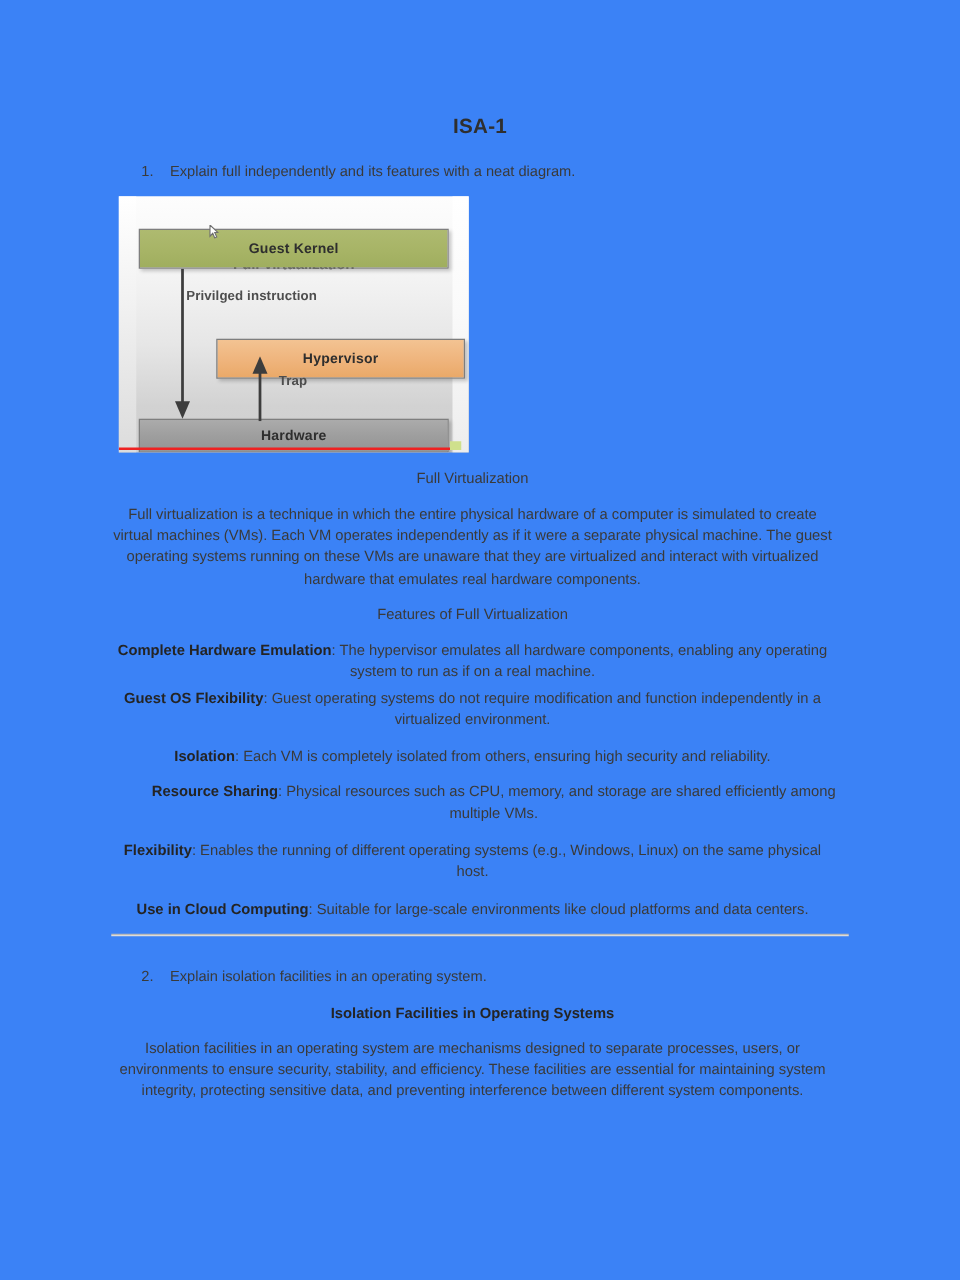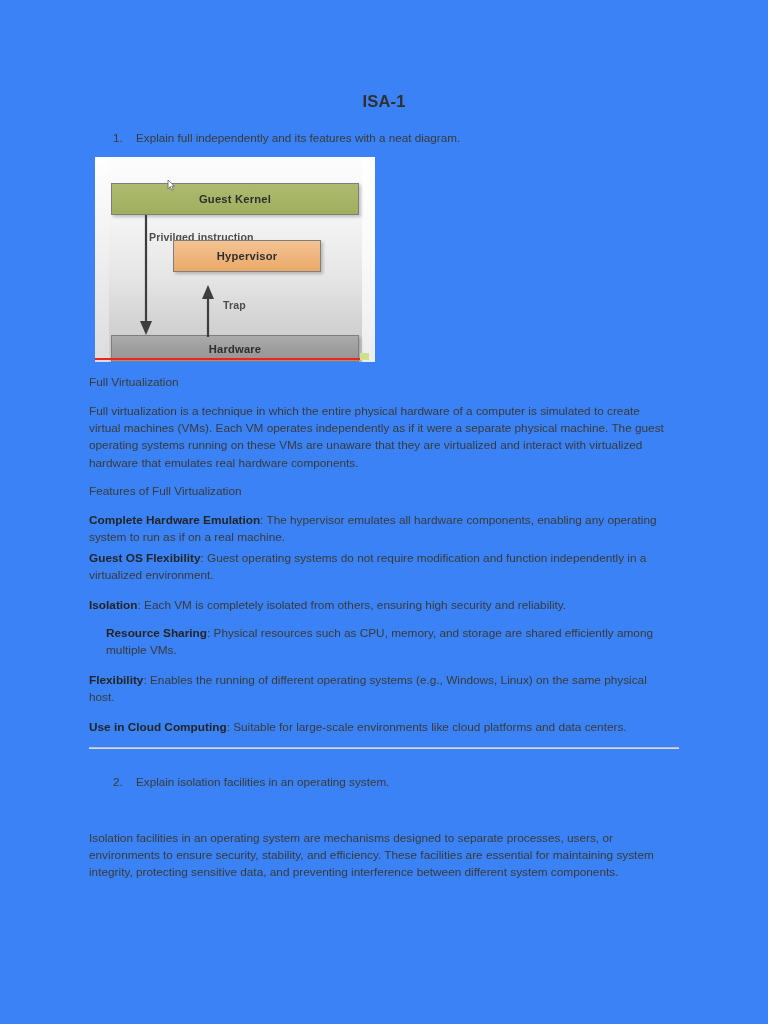--- a/index.html
+++ b/index.html
@@ -98,22 +98,22 @@
     border: 1px solid #7e7e7e;
     box-shadow: 2px 2px 3px rgba(0,0,0,0.22);
     letter-spacing: 0.2px;
   }
   #fig-box-guest-kernel {
     left: 16px; top: 26px;
     width: 248px; height: 32px;
     background: linear-gradient(180deg,#aeba70 0%,#a7b466 55%,#9fae5e 100%);
   }
   #fig-box-hypervisor {
-    left: 78px; top: 83px;
-    width: 148px; height: 32px;
+    left: 78px; top: 114px;
+    width: 199px; height: 32px;
     background: linear-gradient(180deg,#f3c392 0%,#efb47c 55%,#eaa968 100%);
   }
   #fig-box-hardware {
     left: 16px; top: 178px;
     width: 248px; height: 27px;
     background: linear-gradient(180deg,#ababab 0%,#9d9d9d 55%,#959595 100%);
   }
   .fig-label {
     position: absolute;
     font-size: 10.6px;
@@ -147,21 +147,21 @@
   .fig-arrow { position: absolute; }
 
   
   .para {
     position: absolute;
     left: 89px;
     width: 578px;
     font-size: 11.8px;
     line-height: 17.2px;
     color: #3a3a3a;
-    text-align: left;
+    text-align: center;
   }
   .para b { color: #242424; font-weight: bold; }
 
   #heading-full-virtualization { top: 374px; }
   #para-full-virtualization    { top: 403px; }
   #heading-features            { top: 483px; }
   #feature-0                   { top: 512px; }
   #feature-1                   { top: 550px; }
   #feature-2                   { top: 597px; }
   #feature-3                   { top: 625px; margin-left: 17px; }
@@ -251,15 +251,16 @@
     <b>Use in Cloud Computing</b><span>: Suitable for large-scale environments like cloud platforms and data centers.</span>
   </div>
 
   <div class="divider"></div>
 
   <div class="question" id="question-2">
     <span class="num">2.</span>
     <span class="qtext">Explain isolation facilities in an operating system.</span>
   </div>
 
+  <div class="para" id="heading-isolation-facilities">Isolation Facilities in Operating Systems</div>
   <div class="para" id="para-isolation-facilities">Isolation facilities in an operating system are mechanisms designed to separate processes, users, or environments to ensure security, stability, and efficiency. These facilities are essential for maintaining system integrity, protecting sensitive data, and preventing interference between different system components.</div>
 
 </div>
 
 </body></html>

